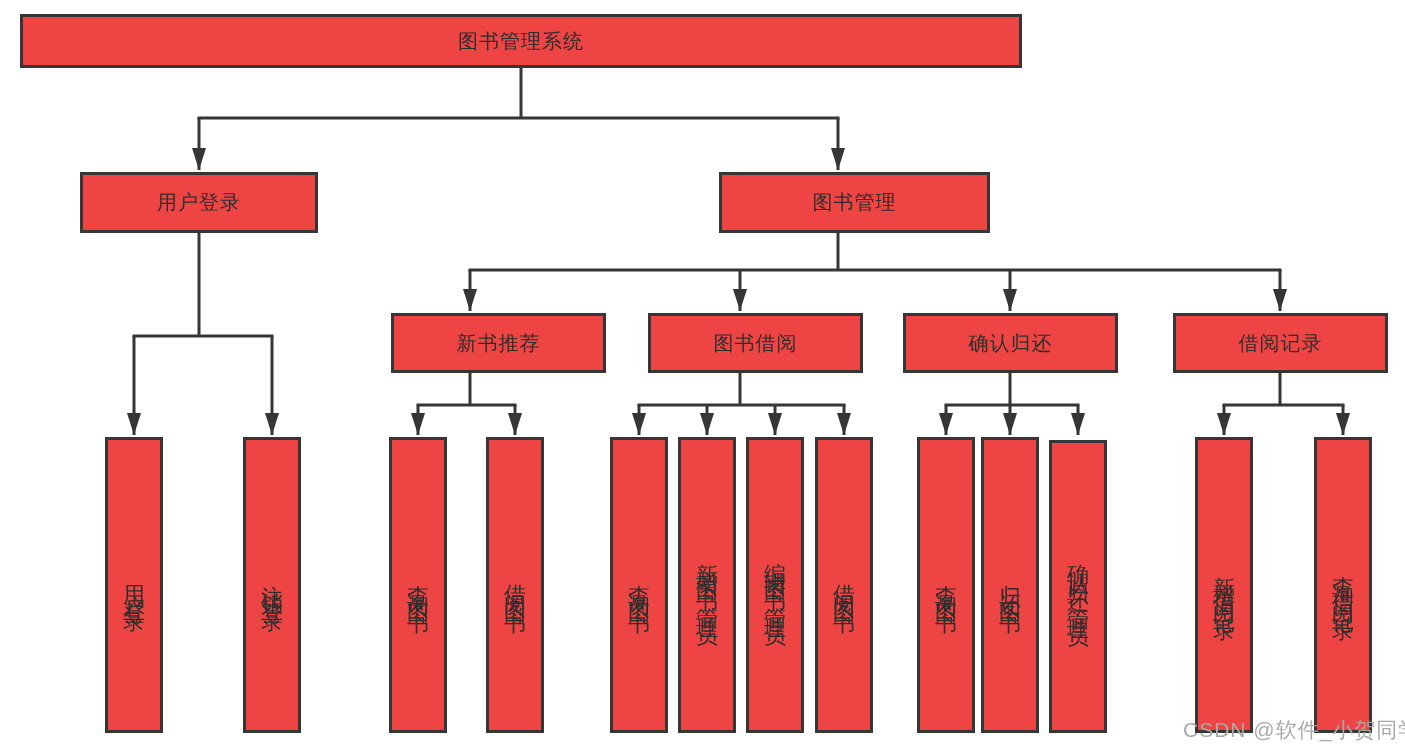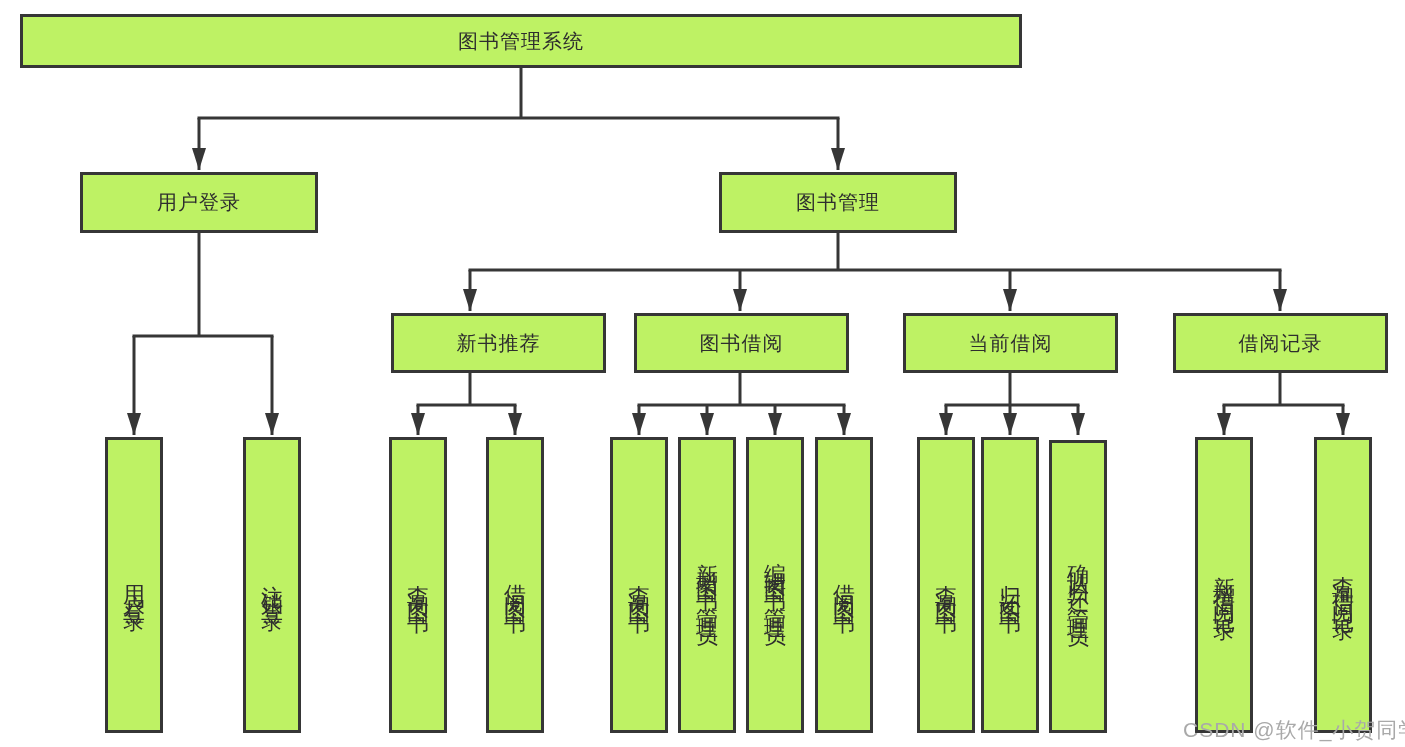--- a/index.html
+++ b/index.html
@@ -16,21 +16,21 @@
     overflow: hidden;
   }
   .connectors {
     position: absolute;
     left: 0; top: 0;
     width: 1405px; height: 747px;
   }
   .box {
     position: absolute;
     box-sizing: border-box;
-    background: #bef264;
+    background: #ef4444;
     border: 3px solid #363636;
     color: #2e2e2e;
     display: flex;
     align-items: center;
     justify-content: center;
     text-align: center;
   }
   .hbox {
     font-size: 20px;
     letter-spacing: 1px;
@@ -100,25 +100,25 @@
       <path d="M1010 405 V435" marker-end="url(#arrow)"></path>
       <path d="M1078 405 V435" marker-end="url(#arrow)"></path>
       <path d="M1224 405 V435" marker-end="url(#arrow)"></path>
       <path d="M1343 405 V435" marker-end="url(#arrow)"></path>
     </g>
   </svg>
 
   <div class="box hbox" style="left:20px; top:14px; width:1002px; height:54px;">图书管理系统</div>
 
   <div class="box hbox" style="left:80px; top:172px; width:238px; height:61px;">用户登录</div>
-  <div class="box hbox" style="left:719px; top:172px; width:238px; height:61px;">图书管理</div>
+  <div class="box hbox" style="left:719px; top:172px; width:271px; height:61px;">图书管理</div>
 
   <div class="box hbox" style="left:363px; top:313px; width:215px; height:60px;margin-left:28px;">新书推荐</div>
-  <div class="box hbox" style="left:634px; top:313px; width:215px; height:60px;">图书借阅</div>
-  <div class="box hbox" style="left:903px; top:313px; width:215px; height:60px;">当前借阅</div>
+  <div class="box hbox" style="left:648px; top:313px; width:215px; height:60px;">图书借阅</div>
+  <div class="box hbox" style="left:903px; top:313px; width:215px; height:60px;">确认归还</div>
   <div class="box hbox" style="left:1173px; top:313px; width:215px; height:60px;">借阅记录</div>
 
   <div class="box vbox" style="left:105px; top:437px; width:58px; height:296px;">用户登录</div>
   <div class="box vbox" style="left:243px; top:437px; width:58px; height:296px;">注销登录</div>
 
   <div class="box vbox" style="left:389px; top:437px; width:58px; height:296px;">查询图书</div>
   <div class="box vbox" style="left:486px; top:437px; width:58px; height:296px;">借阅图书</div>
 
   <div class="box vbox" style="left:610px; top:437px; width:58px; height:296px;">查询图书</div>
   <div class="box vbox" style="left:678px; top:437px; width:58px; height:296px;">新增图书（管理员）</div>

